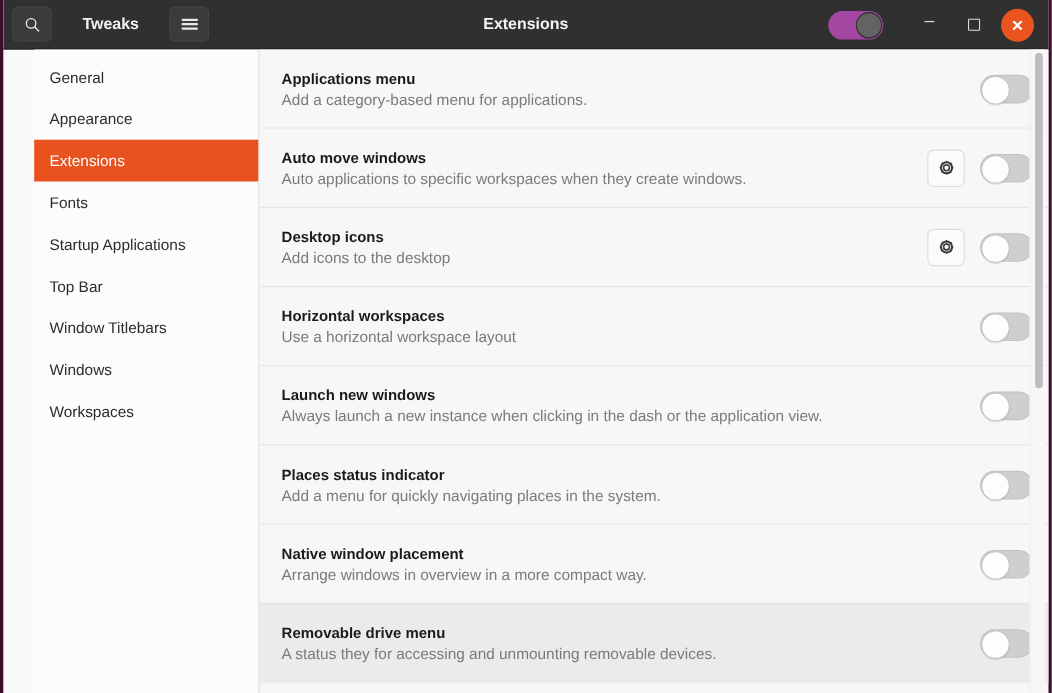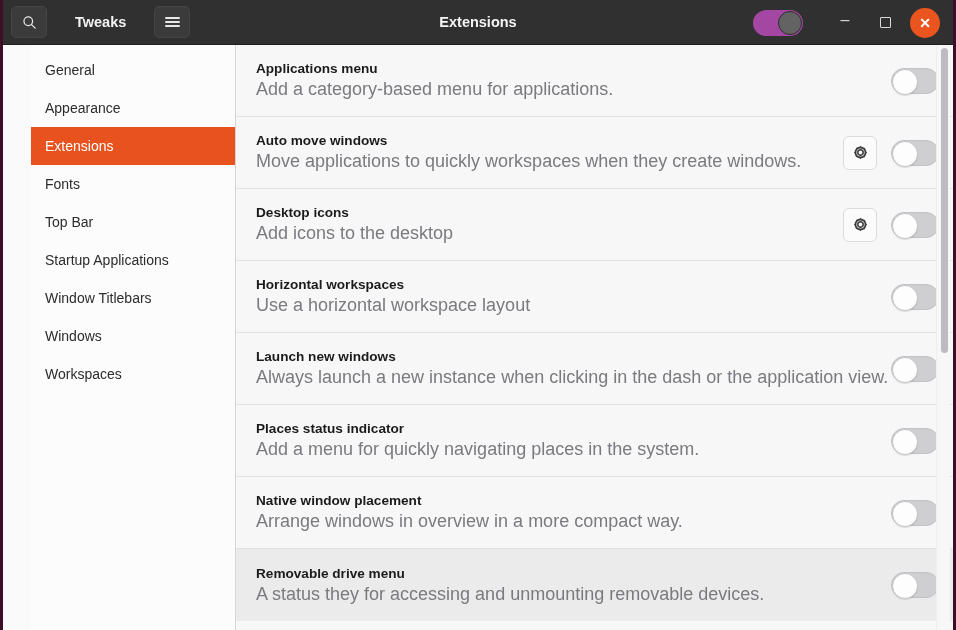--- a/index.html
+++ b/index.html
@@ -141,21 +141,21 @@
   .ext-row.hovered { background: #ebebeb; }
   .ext-row:last-child { border-bottom: none; }
   .ext-text { flex: 1; min-width: 0; }
   .ext-title {
     font-size: 13.6px;
     font-weight: bold;
     color: #1b1b1b;
     margin-bottom: 3px;
   }
   .ext-desc {
-    font-size: 18px;
+    font-size: 14px;
     color: #7a7a7f;
   }
   .ext-controls {
     display: flex; align-items: center; gap: 14px;
     padding-right: 18px;
   }
   .gear-btn {
     width: 34px; height: 34px;
     border: 1px solid #dcdcdf;
     border-radius: 6px;
@@ -246,24 +246,24 @@
         <div class="side-item">
           <span>Appearance</span>
         </div>
         <div class="side-item selected">
           <span>Extensions</span>
         </div>
         <div class="side-item">
           <span>Fonts</span>
         </div>
         <div class="side-item">
+          <span>Startup Applications</span>
+        </div>
+        <div class="side-item">
           <span>Top Bar</span>
-        </div>
-        <div class="side-item">
-          <span>Startup Applications</span>
         </div>
         <div class="side-item">
           <span>Window Titlebars</span>
         </div>
         <div class="side-item">
           <span>Windows</span>
         </div>
         <div class="side-item">
           <span>Workspaces</span>
         </div>
@@ -276,21 +276,21 @@
           </div>
           <div class="ext-controls">
             <div class="toggle">
               <div class="knob"></div>
             </div>
           </div>
         </div>
         <div class="ext-row">
           <div class="ext-text">
             <div class="ext-title">Auto move windows</div>
-            <div class="ext-desc">Move applications to quickly workspaces when they create windows.</div>
+            <div class="ext-desc">Auto applications to specific workspaces when they create windows.</div>
           </div>
           <div class="ext-controls">
             <div class="gear-btn">
               <svg width="17" height="17" viewBox="0 0 24 24">
 <path d="M12 8.3a3.7 3.7 0 1 0 0 7.4 3.7 3.7 0 0 0 0-7.4z" fill="none" stroke="#3a3a3a" stroke-width="1.9"></path>
 <path d="M12 2.6l1.3 1.9h-2.6zM12 21.4l-1.3-1.9h2.6zM2.6 12l1.9-1.3v2.6zM21.4 12l-1.9 1.3v-2.6zM5.4 5.4l2.3-.1-1.2 2zM18.6 18.6l-2.3.1 1.2-2zM5.4 18.6l.1-2.3 2 1.2zM18.6 5.4l-.1 2.3-2-1.2z" fill="#3a3a3a"></path>
 <circle cx="12" cy="12" r="7.1" fill="none" stroke="#3a3a3a" stroke-width="2.6"></circle>
 <circle cx="12" cy="12" r="3.6" fill="#fbfbfc"></circle>
 <circle cx="12" cy="12" r="3.6" fill="none" stroke="#3a3a3a" stroke-width="1.7"></circle>
 </svg>

